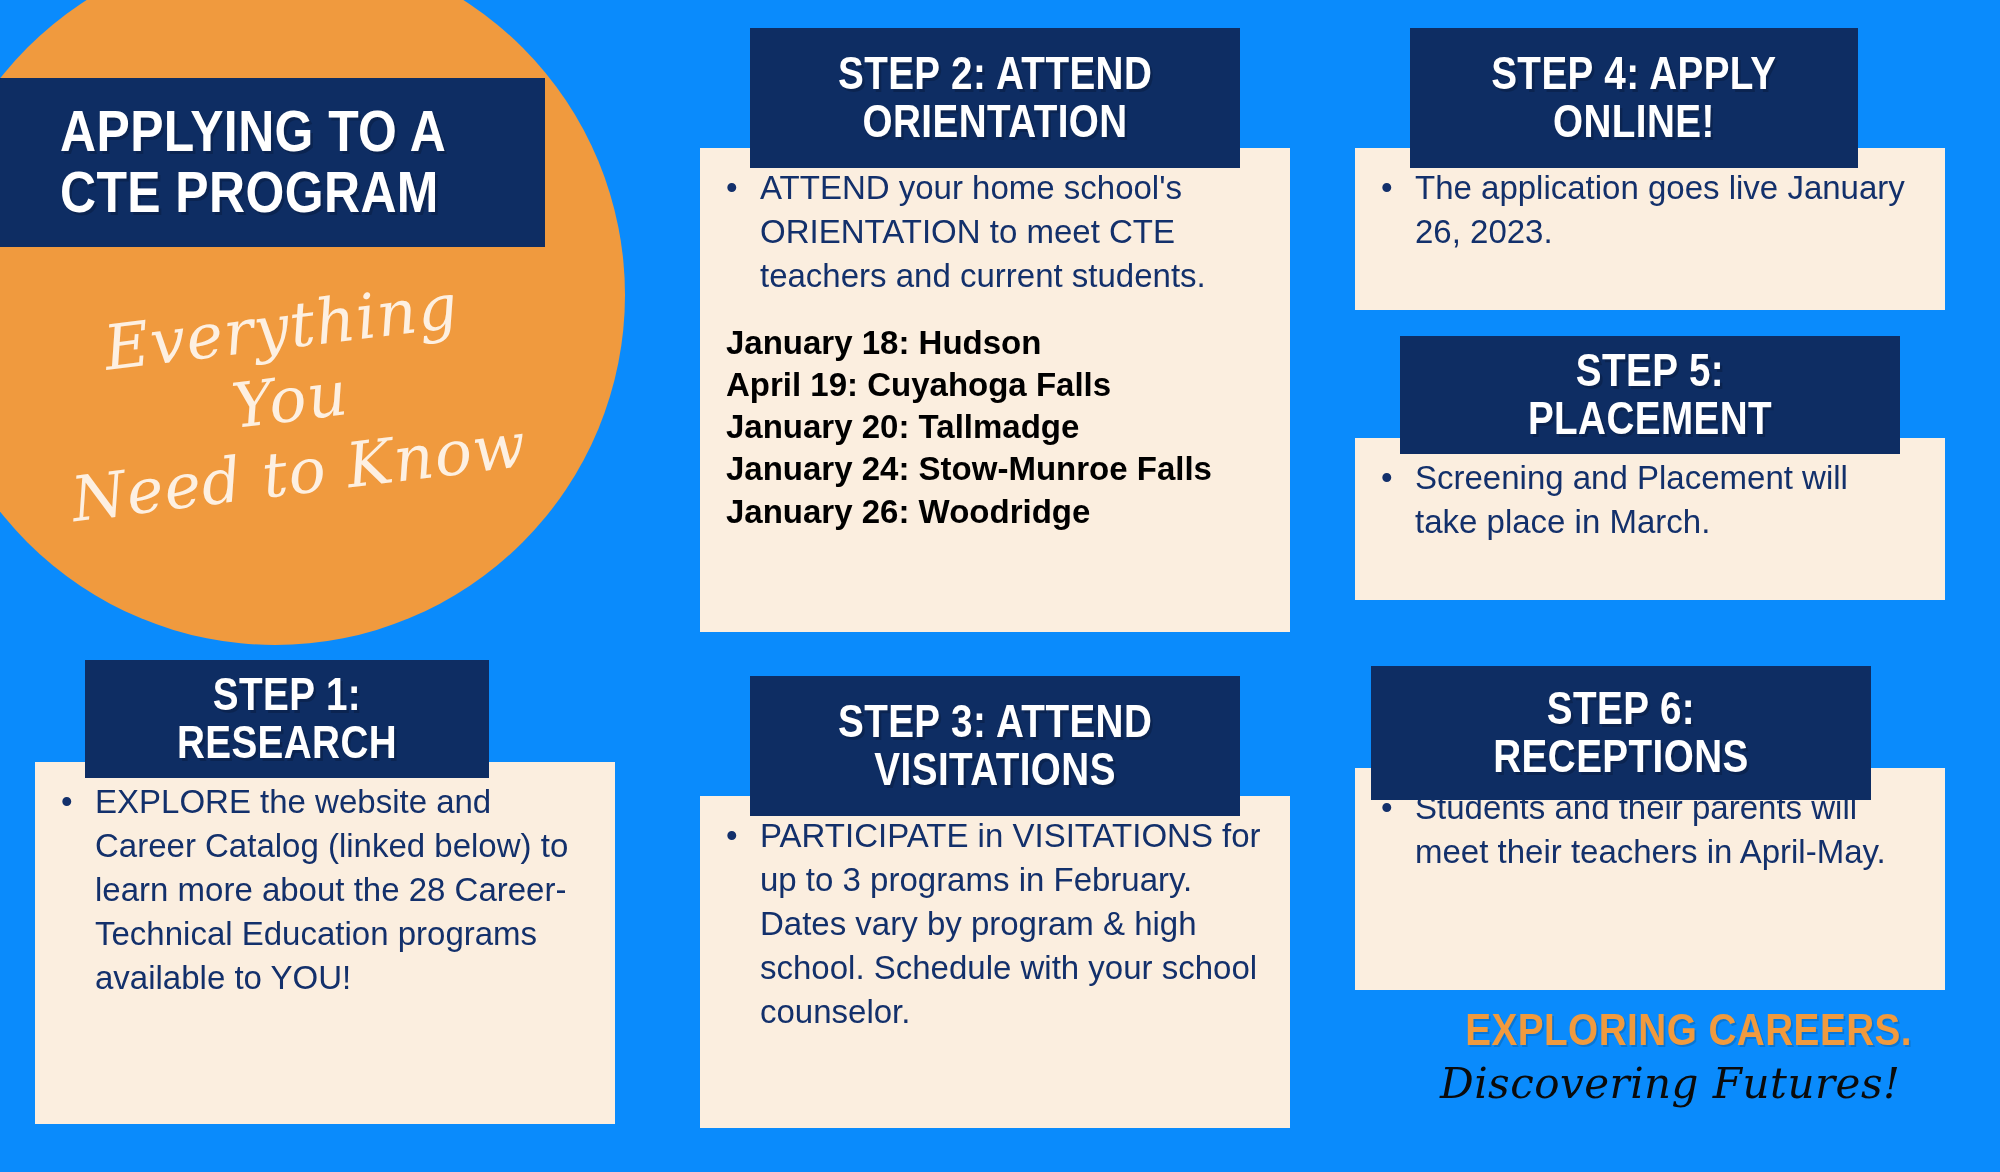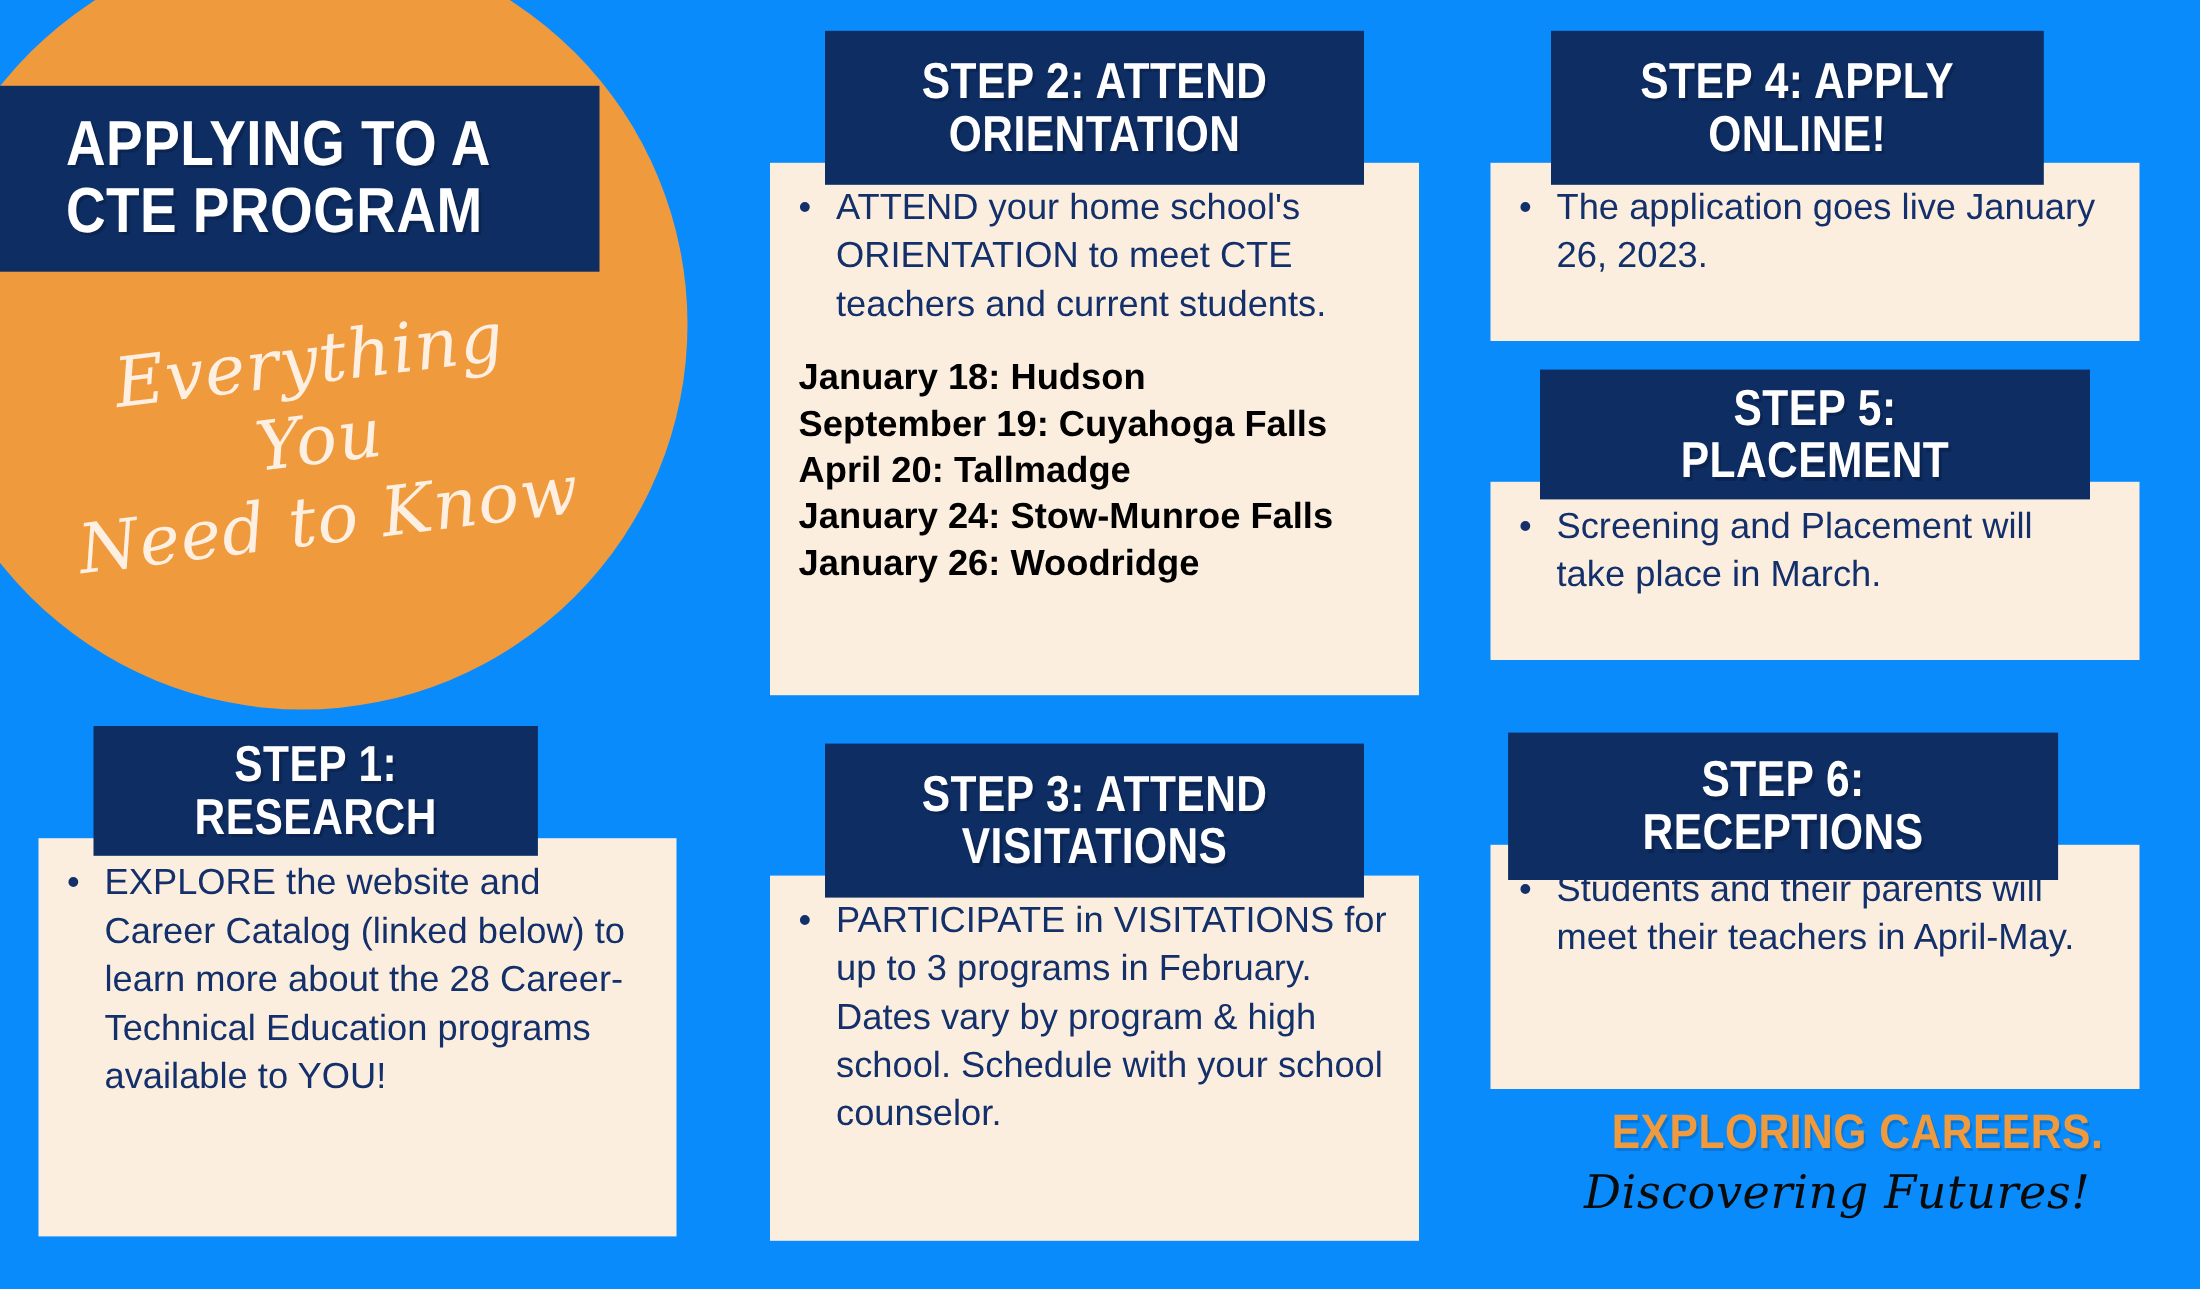--- a/index.html
+++ b/index.html
@@ -198,22 +198,22 @@
       <span>ORIENTATION</span>
     </span>
   </div>
   <div class="body" id="body-step2">
     <div class="bullet-row">
       <span class="dot">•</span>
       <span class="txt">ATTEND your home school's ORIENTATION to meet CTE teachers and current students.</span>
     </div>
     <div class="datelist">
       <div>January 18: Hudson</div>
-      <div>September 19: Cuyahoga Falls</div>
-      <div>April 20: Tallmadge</div>
+      <div>April 19: Cuyahoga Falls</div>
+      <div>January 20: Tallmadge</div>
       <div>January 24: Stow-Munroe Falls</div>
       <div>January 26: Woodridge</div>
     </div>
   </div>
 
   <div class="hdr" id="hdr-step3">
     <span>
       <span>STEP 3: ATTEND</span><br>
       <span>VISITATIONS</span>
     </span>

